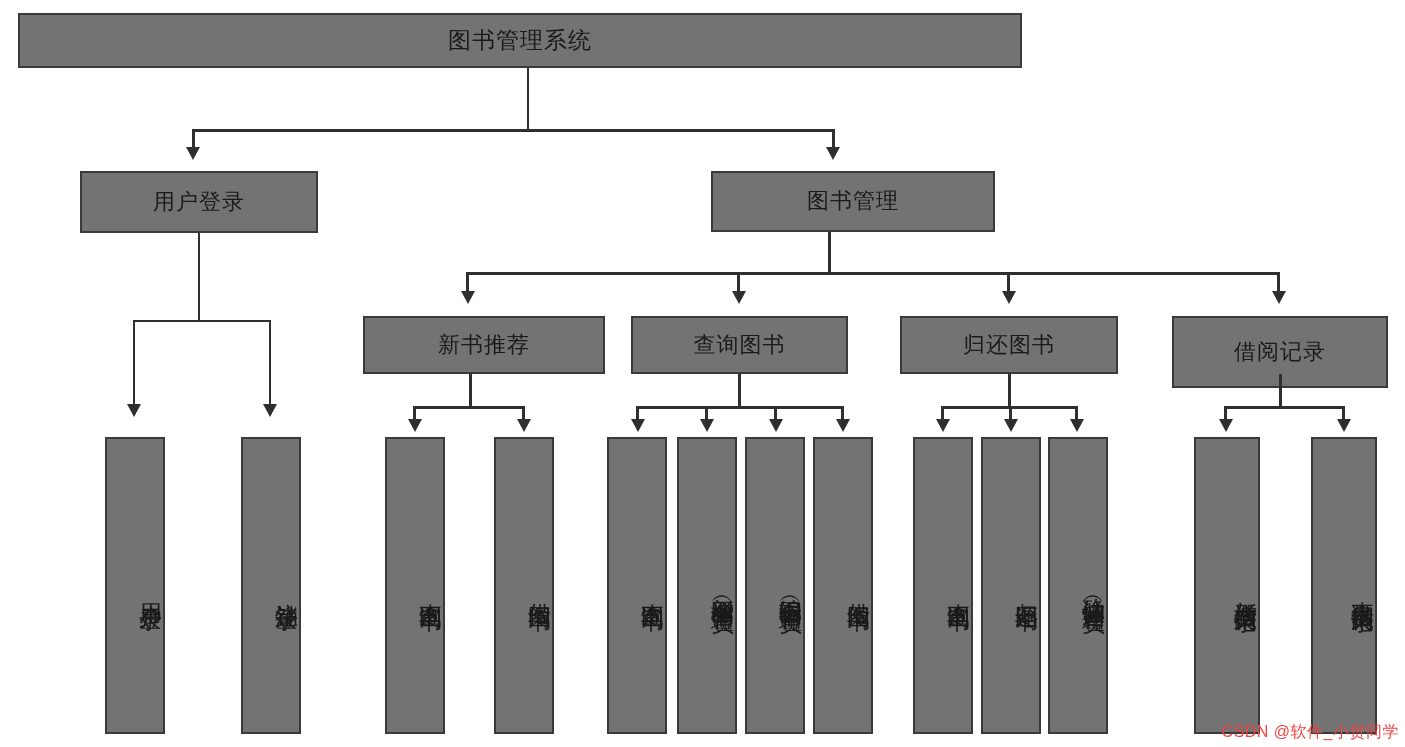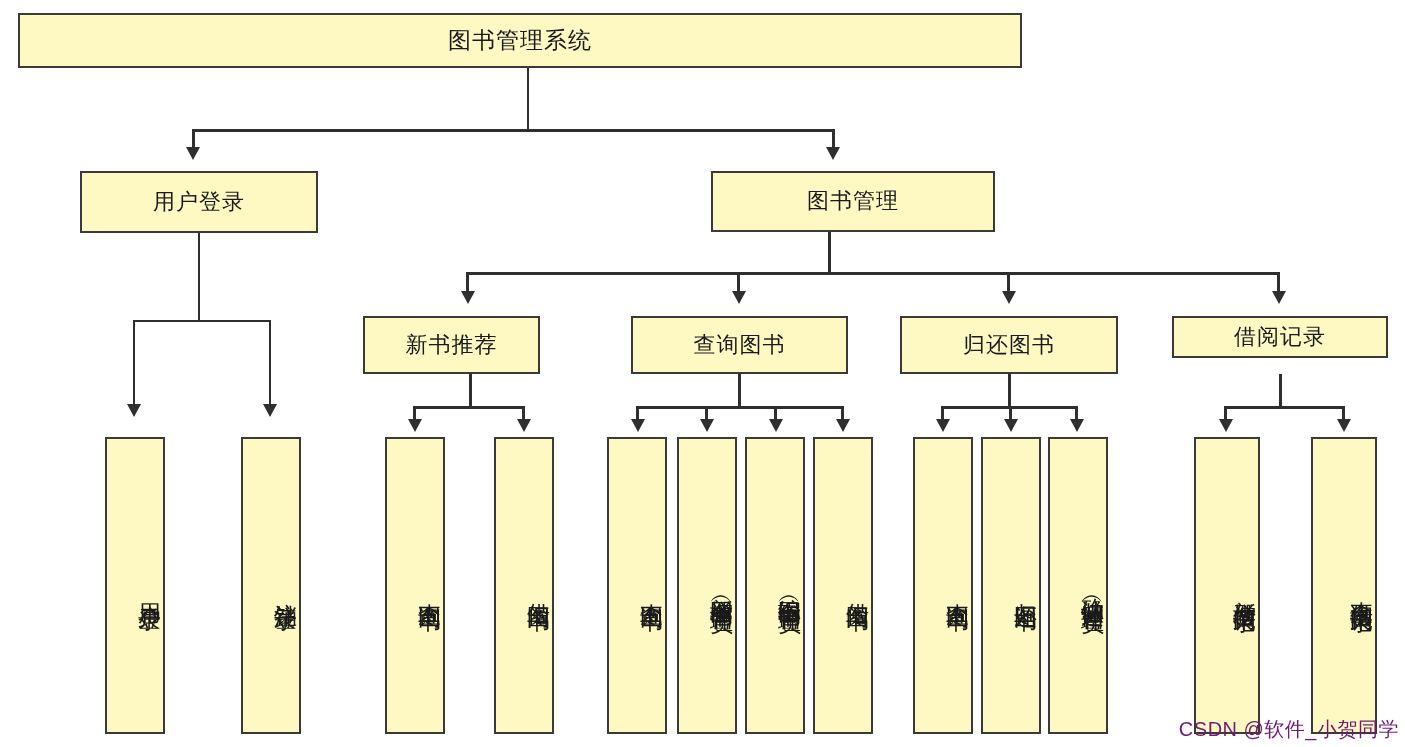--- a/index.html
+++ b/index.html
@@ -8,26 +8,27 @@
     background:#ffffff;
     font-family:"Liberation Sans","DejaVu Sans",sans-serif;
     overflow:hidden;
   }
   #stage{position:relative;width:1405px;height:747px;background:#fff;}
 
   
   .node{
     position:absolute;
     box-sizing:border-box;
-    background:#fef9c3;
+    background:#737373;
     border:2px solid #3a3a3a;
     display:flex;
     align-items:center;
     justify-content:center;
     color:#1a1a1a;
+    font-family:Liberation Serif, serif;
   }
   .node.h{                    
     font-size:22px;
     letter-spacing:1px;
     line-height:1.1;
   }
   .node.root{font-size:23px;}
   .node.v{                    
     font-size:23px;
     line-height:1.16;
@@ -53,22 +54,22 @@
     width:0;height:0;
     border-left:7px solid transparent;
     border-right:7px solid transparent;
     border-top:13px solid #2f2f2f;
   }
 
   
   #watermark{
     position:absolute;
     right:6px;bottom:4px;
-    font-size:20px;
-    color:#701a75;
+    font-size:16px;
+    color:#ef4444;
     white-space:nowrap;
     letter-spacing:0.5px;
     pointer-events:none;
   }
 </style>
 </head>
 <body>
 
 <div id="stage">
 
@@ -98,24 +99,24 @@
 
   <div class="ln v" style="left:466px;top:272px;width:3px;height:22px;"></div>
   <div class="arrow" style="left:461px;top:291px;"></div>
   <div class="ln v" style="left:737px;top:272px;width:3px;height:22px;"></div>
   <div class="arrow" style="left:732px;top:291px;"></div>
   <div class="ln v" style="left:1007px;top:272px;width:3px;height:22px;"></div>
   <div class="arrow" style="left:1002px;top:291px;"></div>
   <div class="ln v" style="left:1277px;top:272px;width:3px;height:22px;"></div>
   <div class="arrow" style="left:1272px;top:291px;"></div>
 
-  <div class="node h" style="left:363px;top:316px;width:177px;height:58px;">新书推荐</div>
+  <div class="node h" style="left:363px;top:316px;width:242px;height:58px;">新书推荐</div>
   <div class="node h" style="left:631px;top:316px;width:217px;height:58px;">查询图书</div>
   <div class="node h" style="left:900px;top:316px;width:218px;height:58px;">归还图书</div>
-  <div class="node h" style="left:1172px;top:316px;width:216px;height:42px;text-align:right;">借阅记录</div>
+  <div class="node h" style="left:1172px;top:316px;width:216px;height:72px;text-align:right;">借阅记录</div>
 
   <div class="ln v" style="left:469px;top:374px;width:3px;height:34px;"></div>
   <div class="ln h" style="left:413px;top:406px;width:112px;height:3px;"></div>
   <div class="ln v" style="left:413px;top:406px;width:3px;height:16px;"></div>
   <div class="arrow" style="left:408px;top:419px;"></div>
   <div class="ln v" style="left:522px;top:406px;width:3px;height:16px;"></div>
   <div class="arrow" style="left:517px;top:419px;"></div>
 
   <div class="ln v" style="left:738px;top:374px;width:3px;height:34px;"></div>
   <div class="ln h" style="left:636px;top:406px;width:208px;height:3px;"></div>

